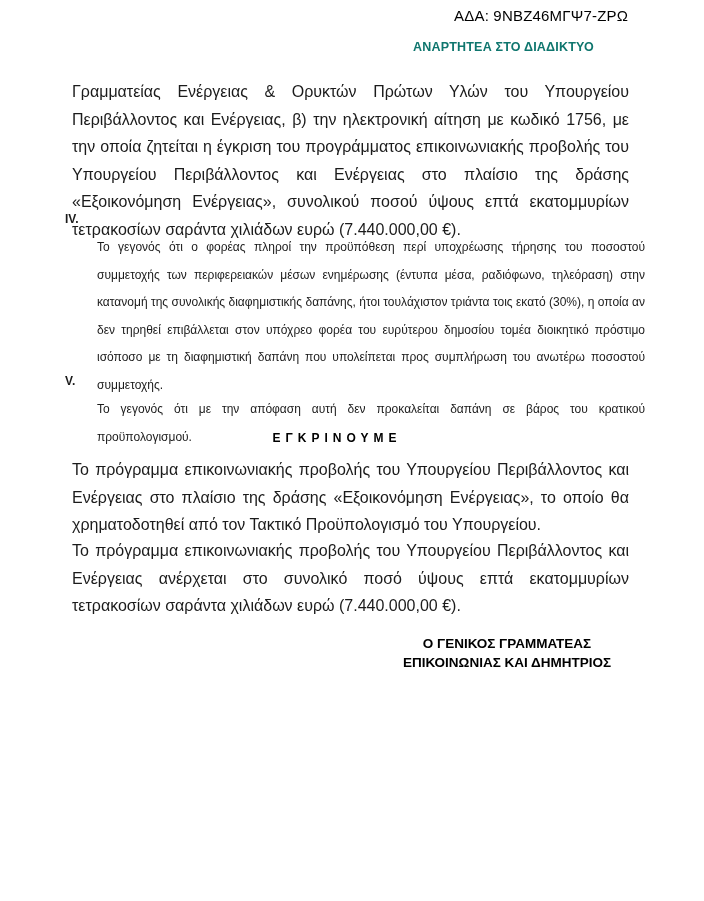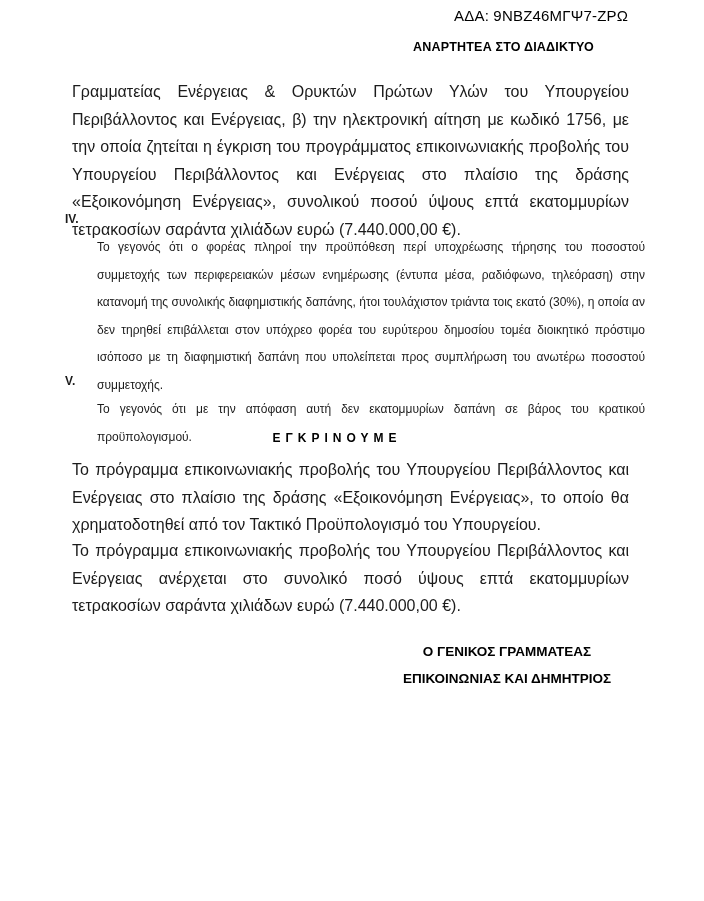--- a/index.html
+++ b/index.html
@@ -26,21 +26,21 @@
     color: #000000;
     letter-spacing: 0.2px;
     white-space: nowrap;
   }
   .posting-notice {
     position: absolute;
     top: 40px;
     left: 413px;
     font-size: 12.5px;
     font-weight: bold;
-    color: #000000;
+    color: #0f766e;
     letter-spacing: 0.2px;
     white-space: nowrap;
   }
 
   
   .body-par {
     position: absolute;
     left: 72px;
     width: 557px;
     font-size: 16px;
@@ -90,42 +90,42 @@
     top: 634px;
     left: 367px;
     width: 280px;
     text-align: center;
     font-weight: bold;
     color: #000000;
     font-size: 13.5px;
     line-height: 19px;
   }
   .sig-order { margin-bottom: 8px; }
-  .sig-title-1, .sig-title-2 { margin: 8px; }
+  .sig-title-1, .sig-title-2 { margin: 0; }
   .sig-name { margin-top: 21px; }
 </style>
 </head>
 <body>
 
 <div class="page">
 
   <div class="ada-line">ΑΔΑ: 9NBZ46ΜΓΨ7-ΖΡΩ</div>
 
   <div class="posting-notice">ΑΝΑΡΤΗΤΕΑ ΣΤΟ ΔΙΑΔΙΚΤΥΟ</div>
 
   <div class="body-par" id="continuation-par">Γραμματείας Ενέργειας &amp; Ορυκτών Πρώτων Υλών του Υπουργείου Περιβάλλοντος και Ενέργειας, β)  την ηλεκτρονική αίτηση με κωδικό 1756, με την οποία ζητείται η έγκριση του προγράμματος επικοινωνιακής προβολής του Υπουργείου Περιβάλλοντος και Ενέργειας στο πλαίσιο της δράσης «Εξοικονόμηση Ενέργειας», συνολικού ποσού ύψους επτά εκατομμυρίων τετρακοσίων σαράντα χιλιάδων ευρώ (7.440.000,00 €).</div>
 
   <div class="list-item" id="item-iv">
     <span class="list-number">IV.</span>
     <span class="list-text">Το γεγονός ότι ο φορέας πληροί την προϋπόθεση περί υποχρέωσης τήρησης του ποσοστού συμμετοχής των περιφερειακών μέσων ενημέρωσης (έντυπα μέσα, ραδιόφωνο, τηλεόραση) στην κατανομή της συνολικής διαφημιστικής δαπάνης, ήτοι τουλάχιστον τριάντα τοις εκατό (30%), η οποία αν δεν τηρηθεί επιβάλλεται στον υπόχρεο φορέα του ευρύτερου δημοσίου τομέα διοικητικό πρόστιμο ισόποσο με τη διαφημιστική δαπάνη που υπολείπεται προς συμπλήρωση του ανωτέρω ποσοστού συμμετοχής.</span>
   </div>
 
   <div class="list-item" id="item-v">
     <span class="list-number">V.</span>
-    <span class="list-text">Το γεγονός ότι με την απόφαση αυτή δεν εκατομμυρίων δαπάνη σε βάρος του κρατικού προϋπολογισμού.</span>
+    <span class="list-text">Το γεγονός ότι με την απόφαση αυτή δεν προκαλείται δαπάνη σε βάρος του κρατικού προϋπολογισμού.</span>
   </div>
 
   <div class="approval-heading">ΕΓΚΡΙΝΟΥΜΕ</div>
 
   <div class="body-par" id="approval-par-1">Το πρόγραμμα επικοινωνιακής προβολής του Υπουργείου Περιβάλλοντος και Ενέργειας στο πλαίσιο της δράσης «Εξοικονόμηση Ενέργειας», το οποίο θα χρηματοδοτηθεί από τον Τακτικό Προϋπολογισμό του Υπουργείου.</div>
 
   <div class="body-par" id="approval-par-2">Το πρόγραμμα επικοινωνιακής προβολής του Υπουργείου Περιβάλλοντος και Ενέργειας ανέρχεται στο συνολικό ποσό ύψους επτά εκατομμυρίων τετρακοσίων σαράντα χιλιάδων ευρώ (7.440.000,00 €).</div>
 
   <div class="signature-block">
     <div class="sig-title-1">Ο ΓΕΝΙΚΟΣ ΓΡΑΜΜΑΤΕΑΣ</div>

